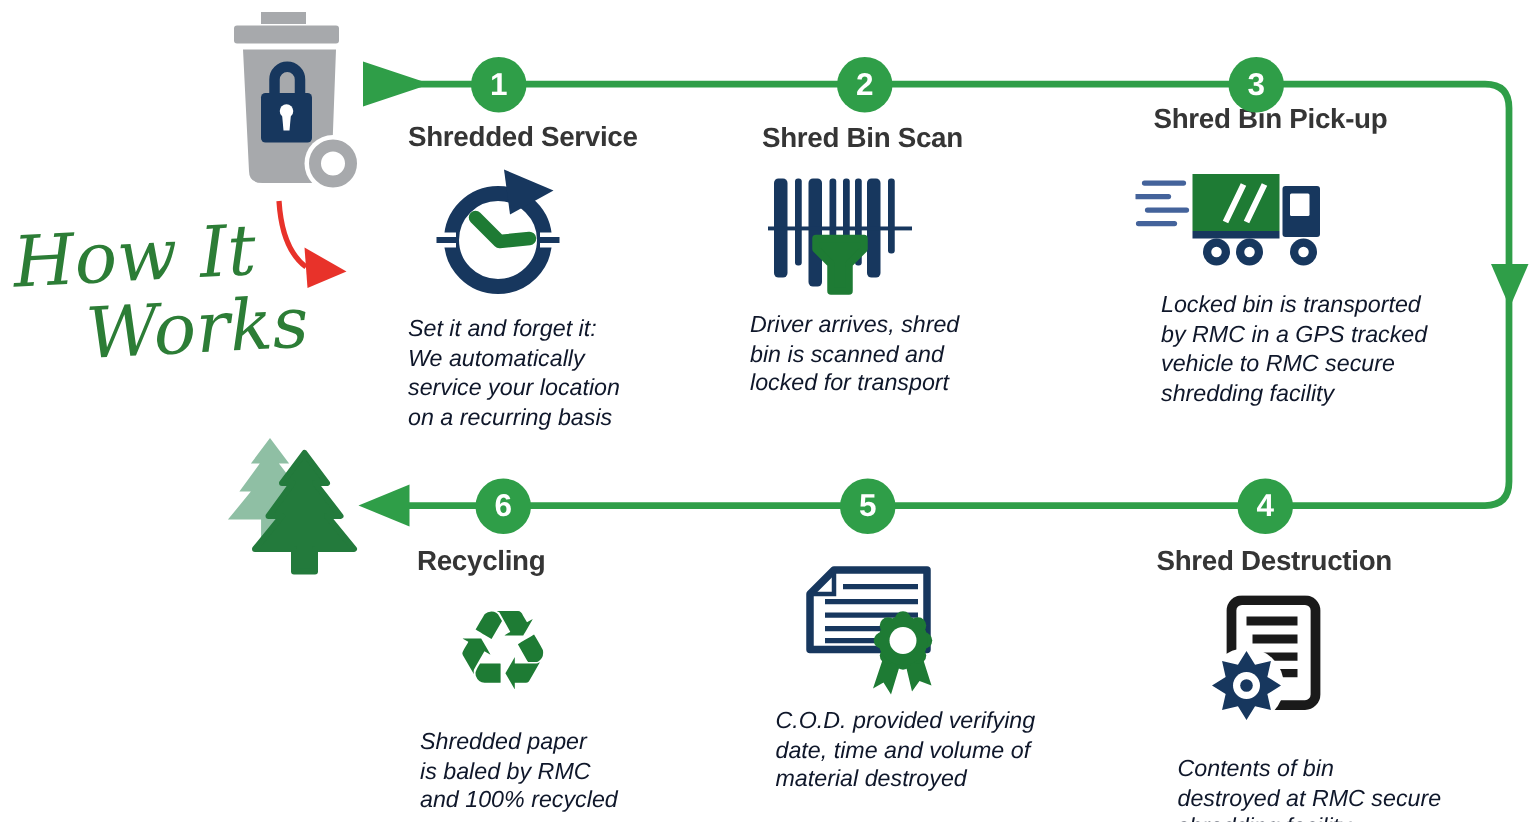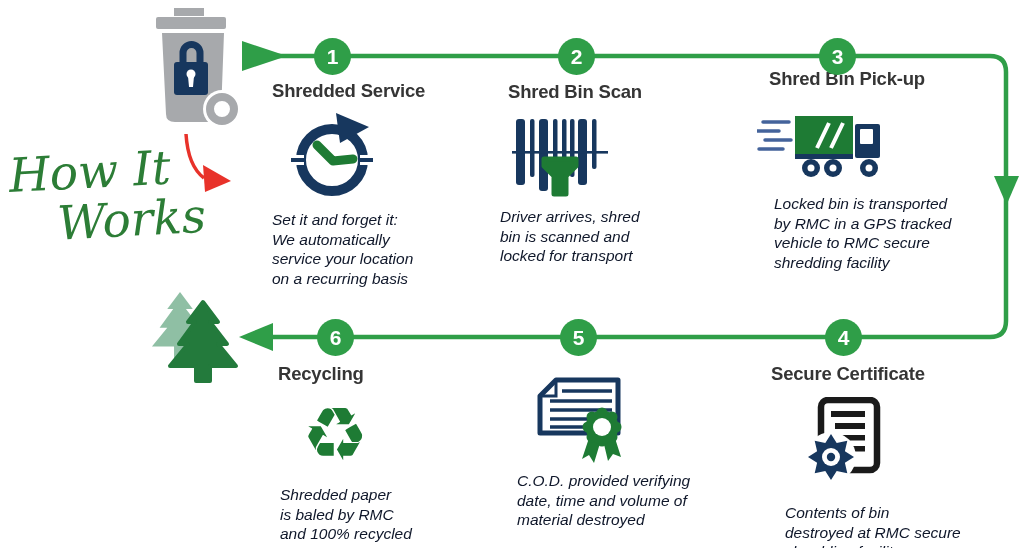--- a/index.html
+++ b/index.html
@@ -139,21 +139,21 @@
         </g>
       </svg>
     </div>
     <div class="step-desc" style="margin-top:14px;margin-left:17px">Locked bin is transported
 by RMC in a GPS tracked
 vehicle to RMC secure
 shredding facility</div>
   </div>
 
   <div class="step" style="left:771px;top:363px;width:200px">
-    <div class="step-title">Secure Certificate</div>
+    <div class="step-title">Shred Destruction</div>
     <div class="step-icon" style="margin:12px 0 0 34px;width:76px;height:84px">
       <svg width="76" height="84" viewBox="0 0 76 84">
         <rect x="16" y="3" width="56" height="70" rx="7" fill="#fff" stroke="#1a1a1a" stroke-width="6.5"></rect>
         <g fill="#1a1a1a">
           <rect x="26" y="14" width="34" height="6"></rect>
           <rect x="30" y="26" width="30" height="6"></rect>
           <rect x="36" y="38" width="24" height="5.5"></rect>
           <rect x="36" y="49" width="24" height="5.5"></rect>
         </g>
         <circle cx="26" cy="60" r="25" fill="#fff"></circle>

